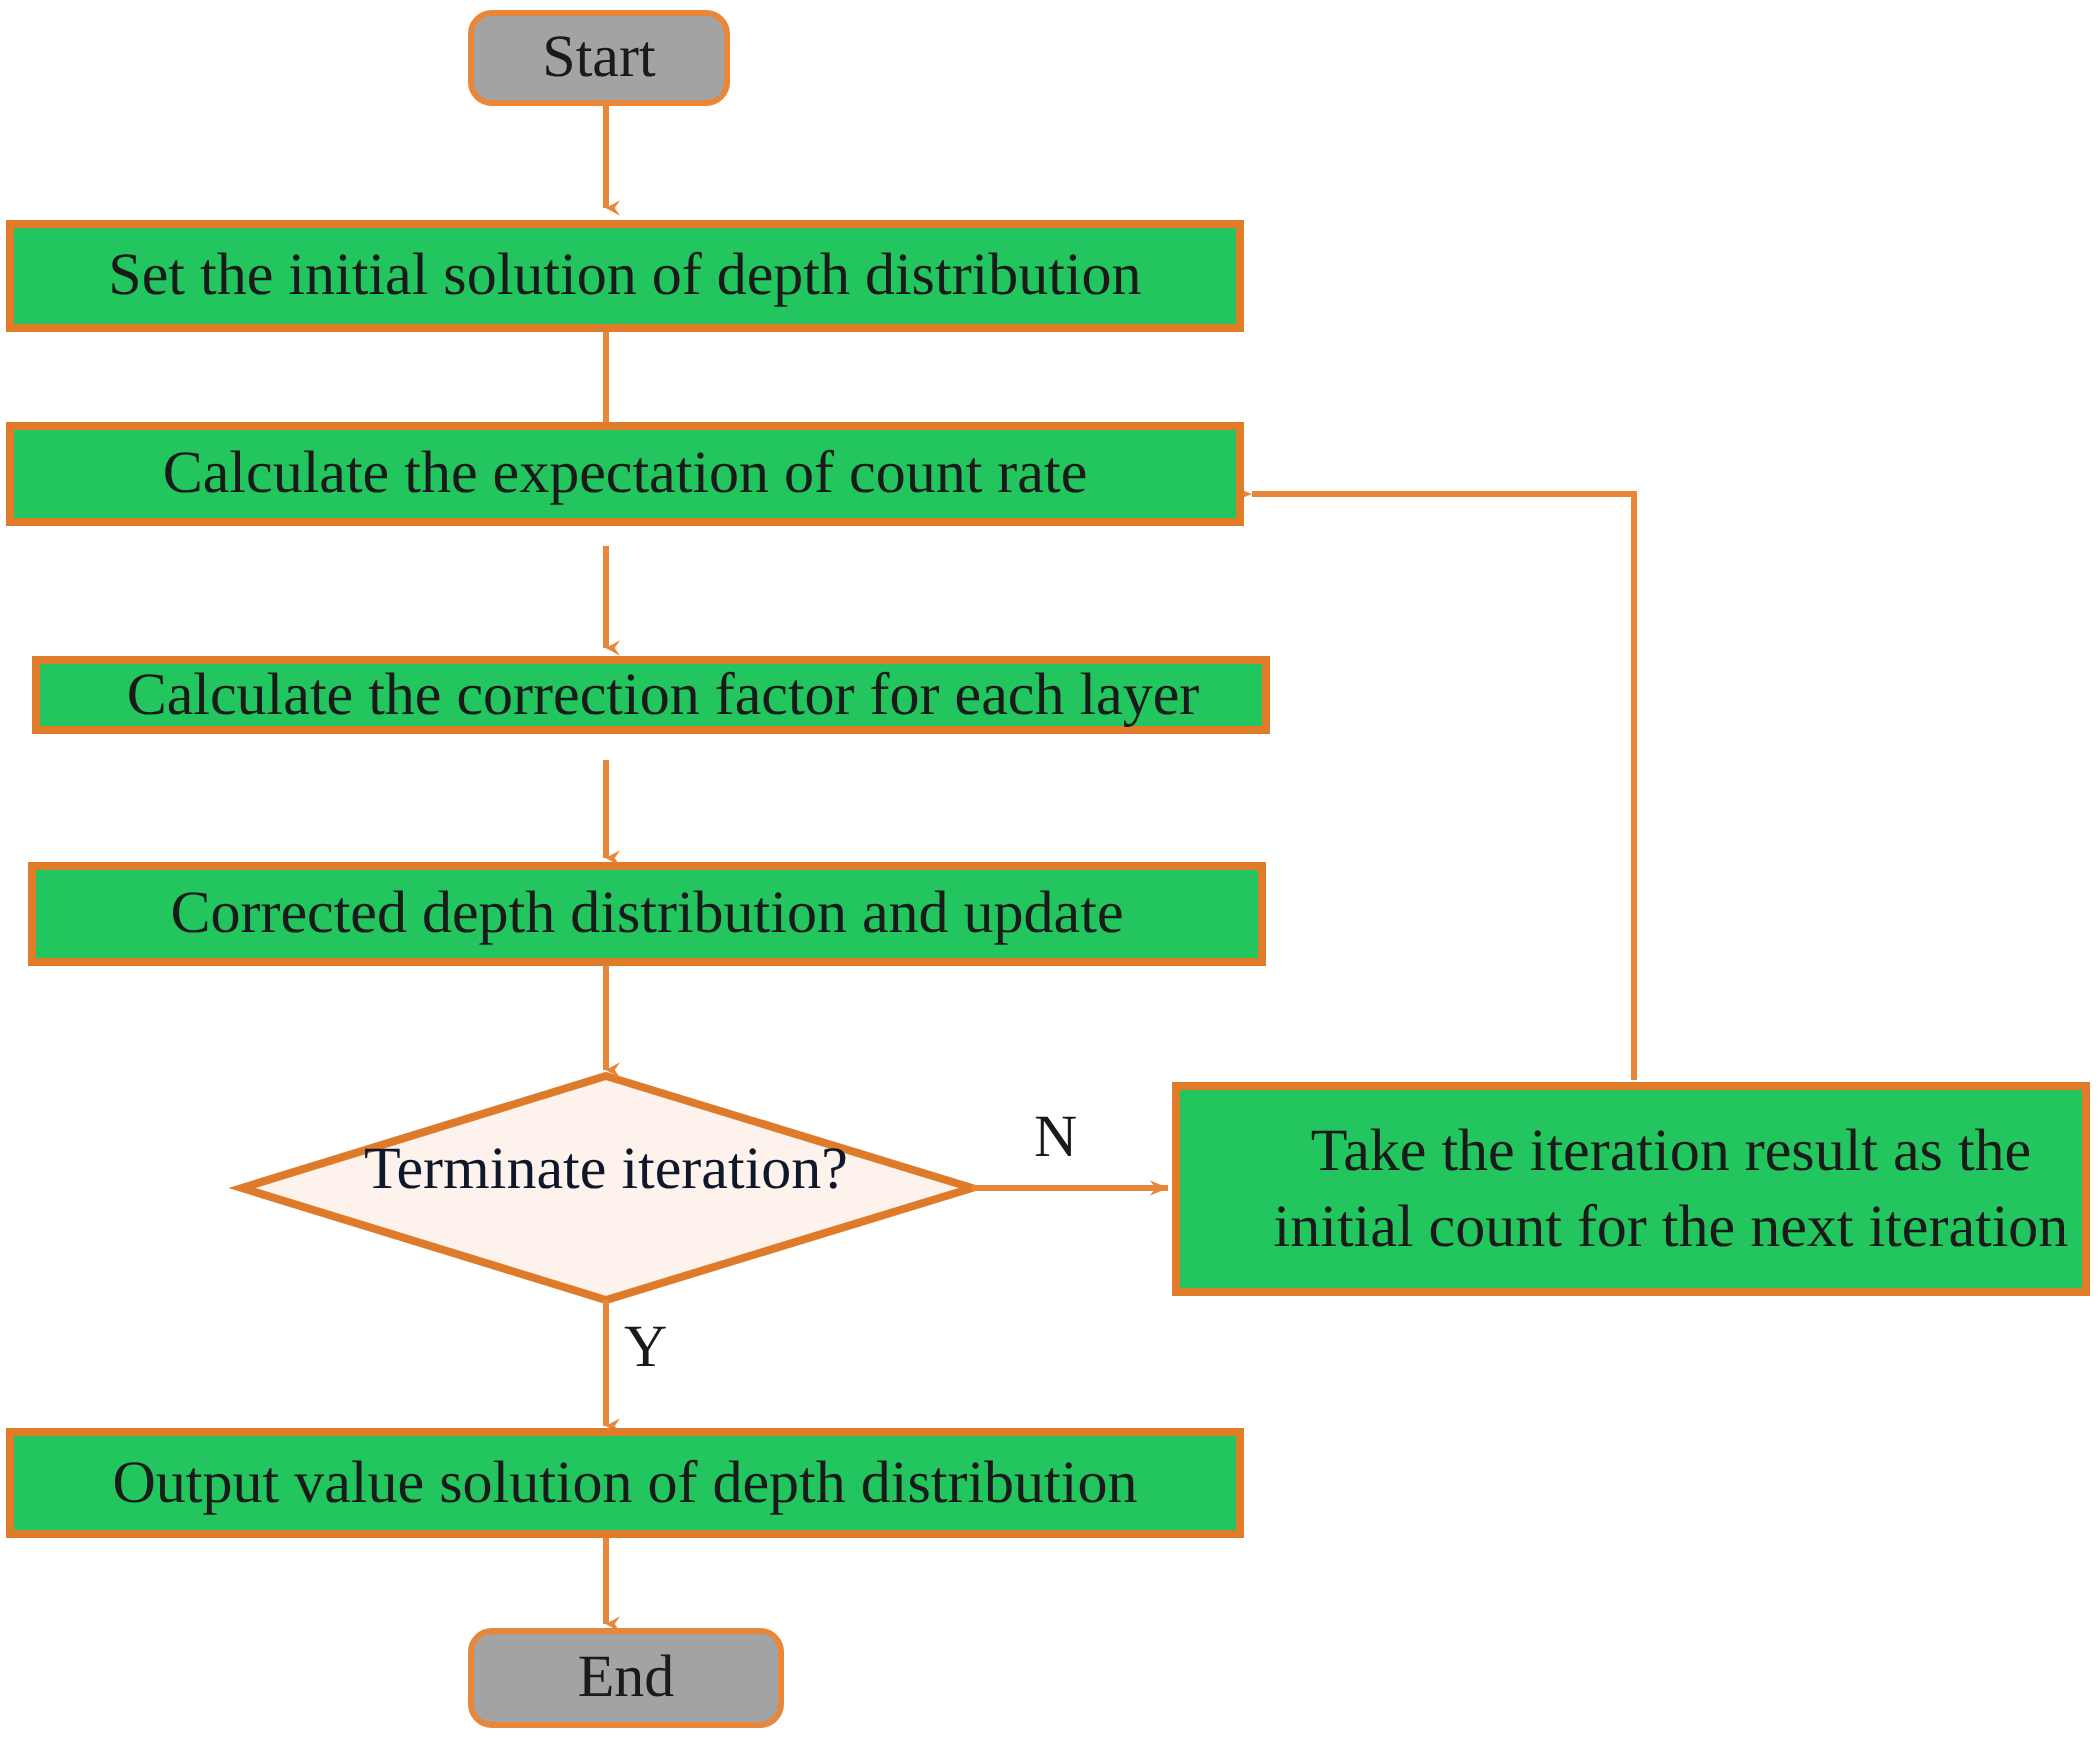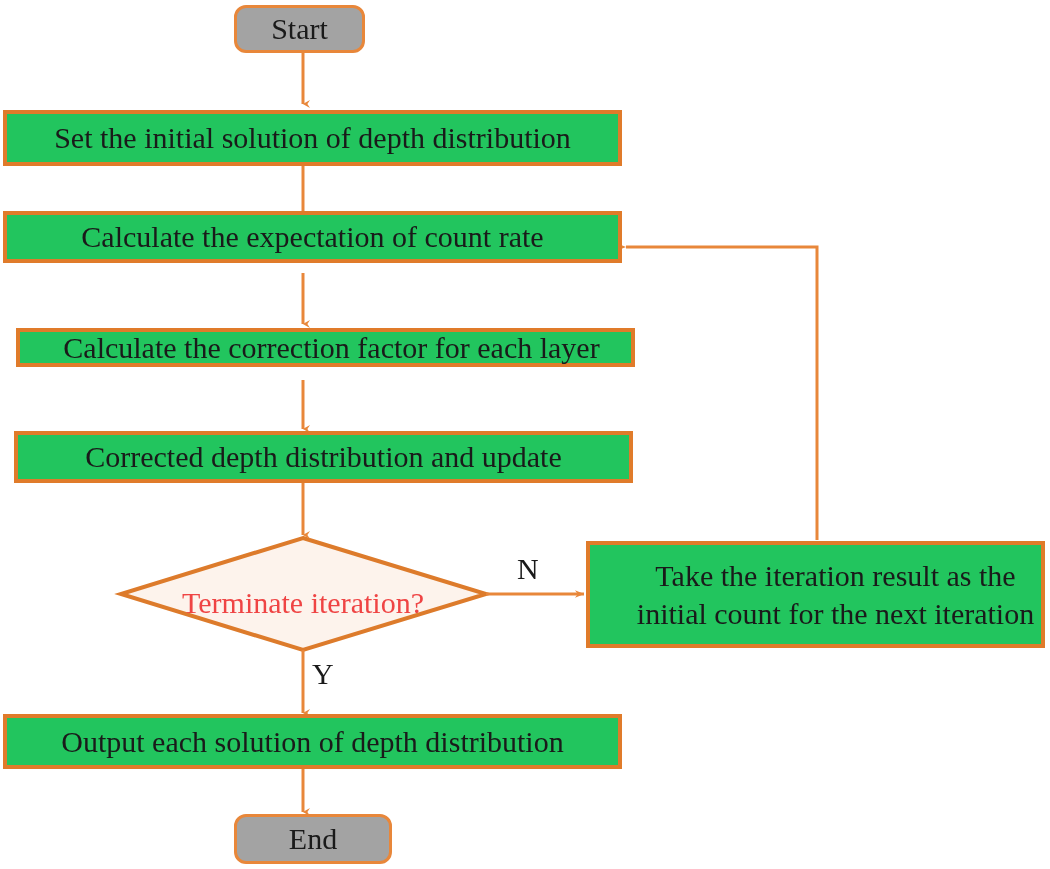--- a/index.html
+++ b/index.html
@@ -42,24 +42,24 @@
     font-size: 30px;
   }
   .process {
     background: #22c55e;
     border: 4px solid #e07b2a;
     font-size: 30px;
   }
   .decision-text {
     position: absolute;
     display: flex;
-    align-items: flex-end;
+    align-items: flex-start;
     justify-content: center;
     font-size: 30px;
-    color: #ef4444;
+    color: #0f172a;
     z-index: 3;
     pointer-events: none;
   }
   .edge-label {
     position: absolute;
     font-size: 30px;
     color: #1a1a1a;
     z-index: 3;
   }
   .two-line {
@@ -129,21 +129,21 @@
   <div class="decision-text" style="left:141px; top:568px; width:324px; height:52px;">
     <span>Terminate iteration?</span>
   </div>
 
   <div class="node process two-line" style="left:586px; top:541px; width:459px; height:107px; flex-direction:column;">
     <span>Take the iteration result as the</span>
     <span>initial count for the next iteration</span>
   </div>
 
   <div class="node process" style="left:3px; top:714px; width:619px; height:55px;">
-    <span>Output each solution of depth distribution</span>
+    <span>Output value solution of depth distribution</span>
   </div>
 
   <div class="node terminator" style="left:234px; top:814px; width:158px; height:50px;">
     <span>End</span>
   </div>
 
   <div class="edge-label" style="left:517px; top:552px;">
     <span>N</span>
   </div>
 

